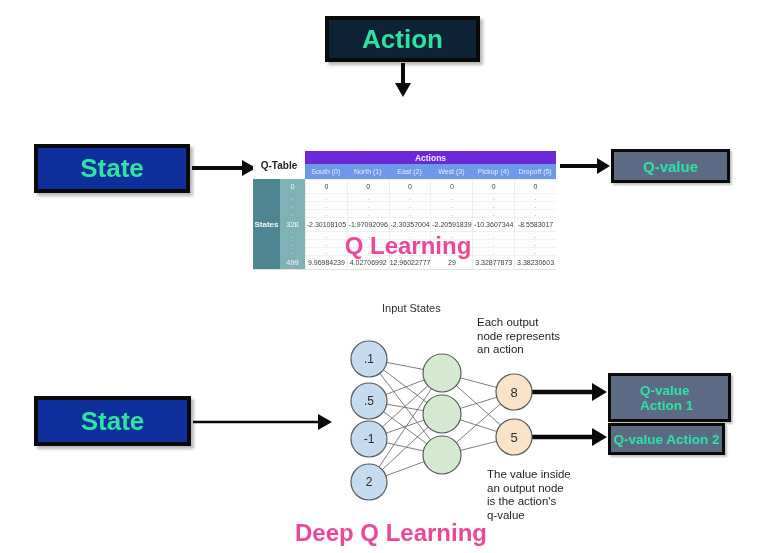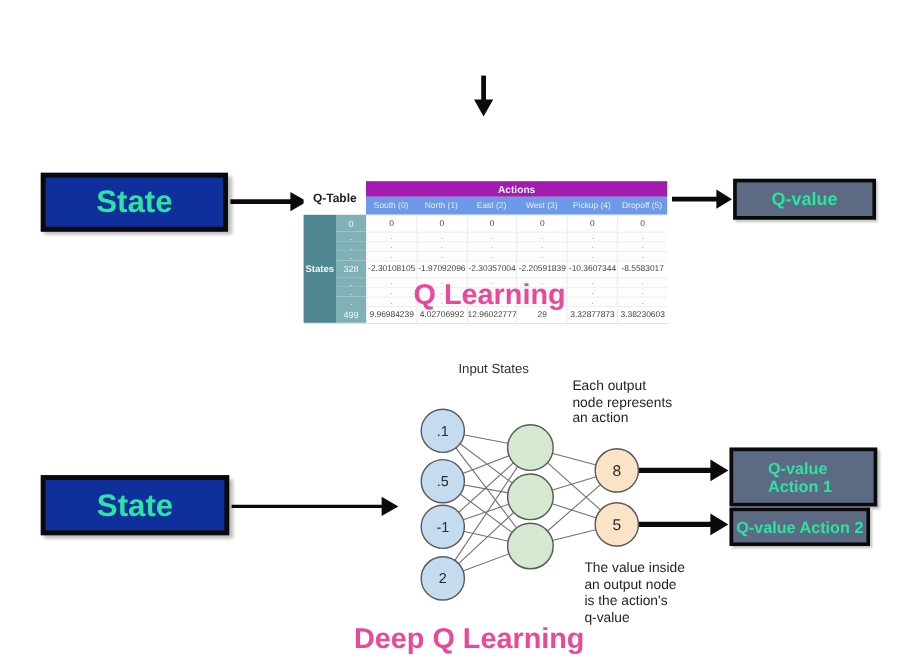--- a/index.html
+++ b/index.html
@@ -31,21 +31,21 @@
   .dq-title { left:241px; top:519px; }
   .small-label { position:absolute; color:#2f2f2f; font-size:11px;margin-left:45px; }
   .annotation { position:absolute; color:#1f1f1f; font-size:11.5px; line-height:1.18; white-space:pre-line; }
 
   
   .qtable { position:absolute; left:253px; top:103px; width:303px; font-size:7px; color:#3d3d3d;margin-top:48px; }
   .qt-head { display:flex; }
   .qt-corner { width:52px; height:28px; display:flex; align-items:center; justify-content:center;
                font-weight:bold; font-size:10px; color:#222; background:#fff; }
   .qt-headright { flex:1; }
-  .qt-actions { height:13px; background:#a21caf; color:#e9effc; font-weight:bold; font-size:8.5px;
+  .qt-actions { height:13px; background:#6d28d9; color:#e9effc; font-weight:bold; font-size:8.5px;
                 display:flex; align-items:center; justify-content:center; }
   .qt-cols { display:flex; height:15px; background:#6d99e9; }
   .qt-col { flex:1; display:flex; align-items:center; justify-content:center;
             color:#e5edfb; font-size:7px; white-space:nowrap; overflow:hidden; }
   .qt-body { display:flex; border-bottom:1px solid #e2e2e2; }
   .qt-states { width:27px; background:#4e8591; color:#f4f8f8; font-weight:bold; font-size:8px;
                display:flex; align-items:center; justify-content:center; }
   .qt-rows { flex:1; }
   .trow { display:flex; height:14px; }
   .drow { display:flex; height:8px; }
@@ -130,20 +130,21 @@
     </g>
 
     <g>
       <circle cx="514" cy="392" r="18" fill="#fbe3c8" stroke="#5a5a5a" stroke-width="1.2"></circle>
       <circle cx="514" cy="437" r="18" fill="#fbe3c8" stroke="#5a5a5a" stroke-width="1.2"></circle>
       <text x="514" y="392" text-anchor="middle" dominant-baseline="central" font-size="13" fill="#2b2b2b">8</text>
       <text x="514" y="437" text-anchor="middle" dominant-baseline="central" font-size="13" fill="#2b2b2b">5</text>
     </g>
   </svg>
 
+  <div class="bigbox action-box">Action</div>
   <div class="bigbox state-box-top">State</div>
   <div class="smallbox qvalue-box">Q-value</div>
 
   <div class="qtable">
     <div class="qt-head">
       <div class="qt-corner">Q-Table</div>
       <div class="qt-headright">
         <div class="qt-actions">Actions</div>
         <div class="qt-cols">
           <div class="qt-col">South (0)</div>

